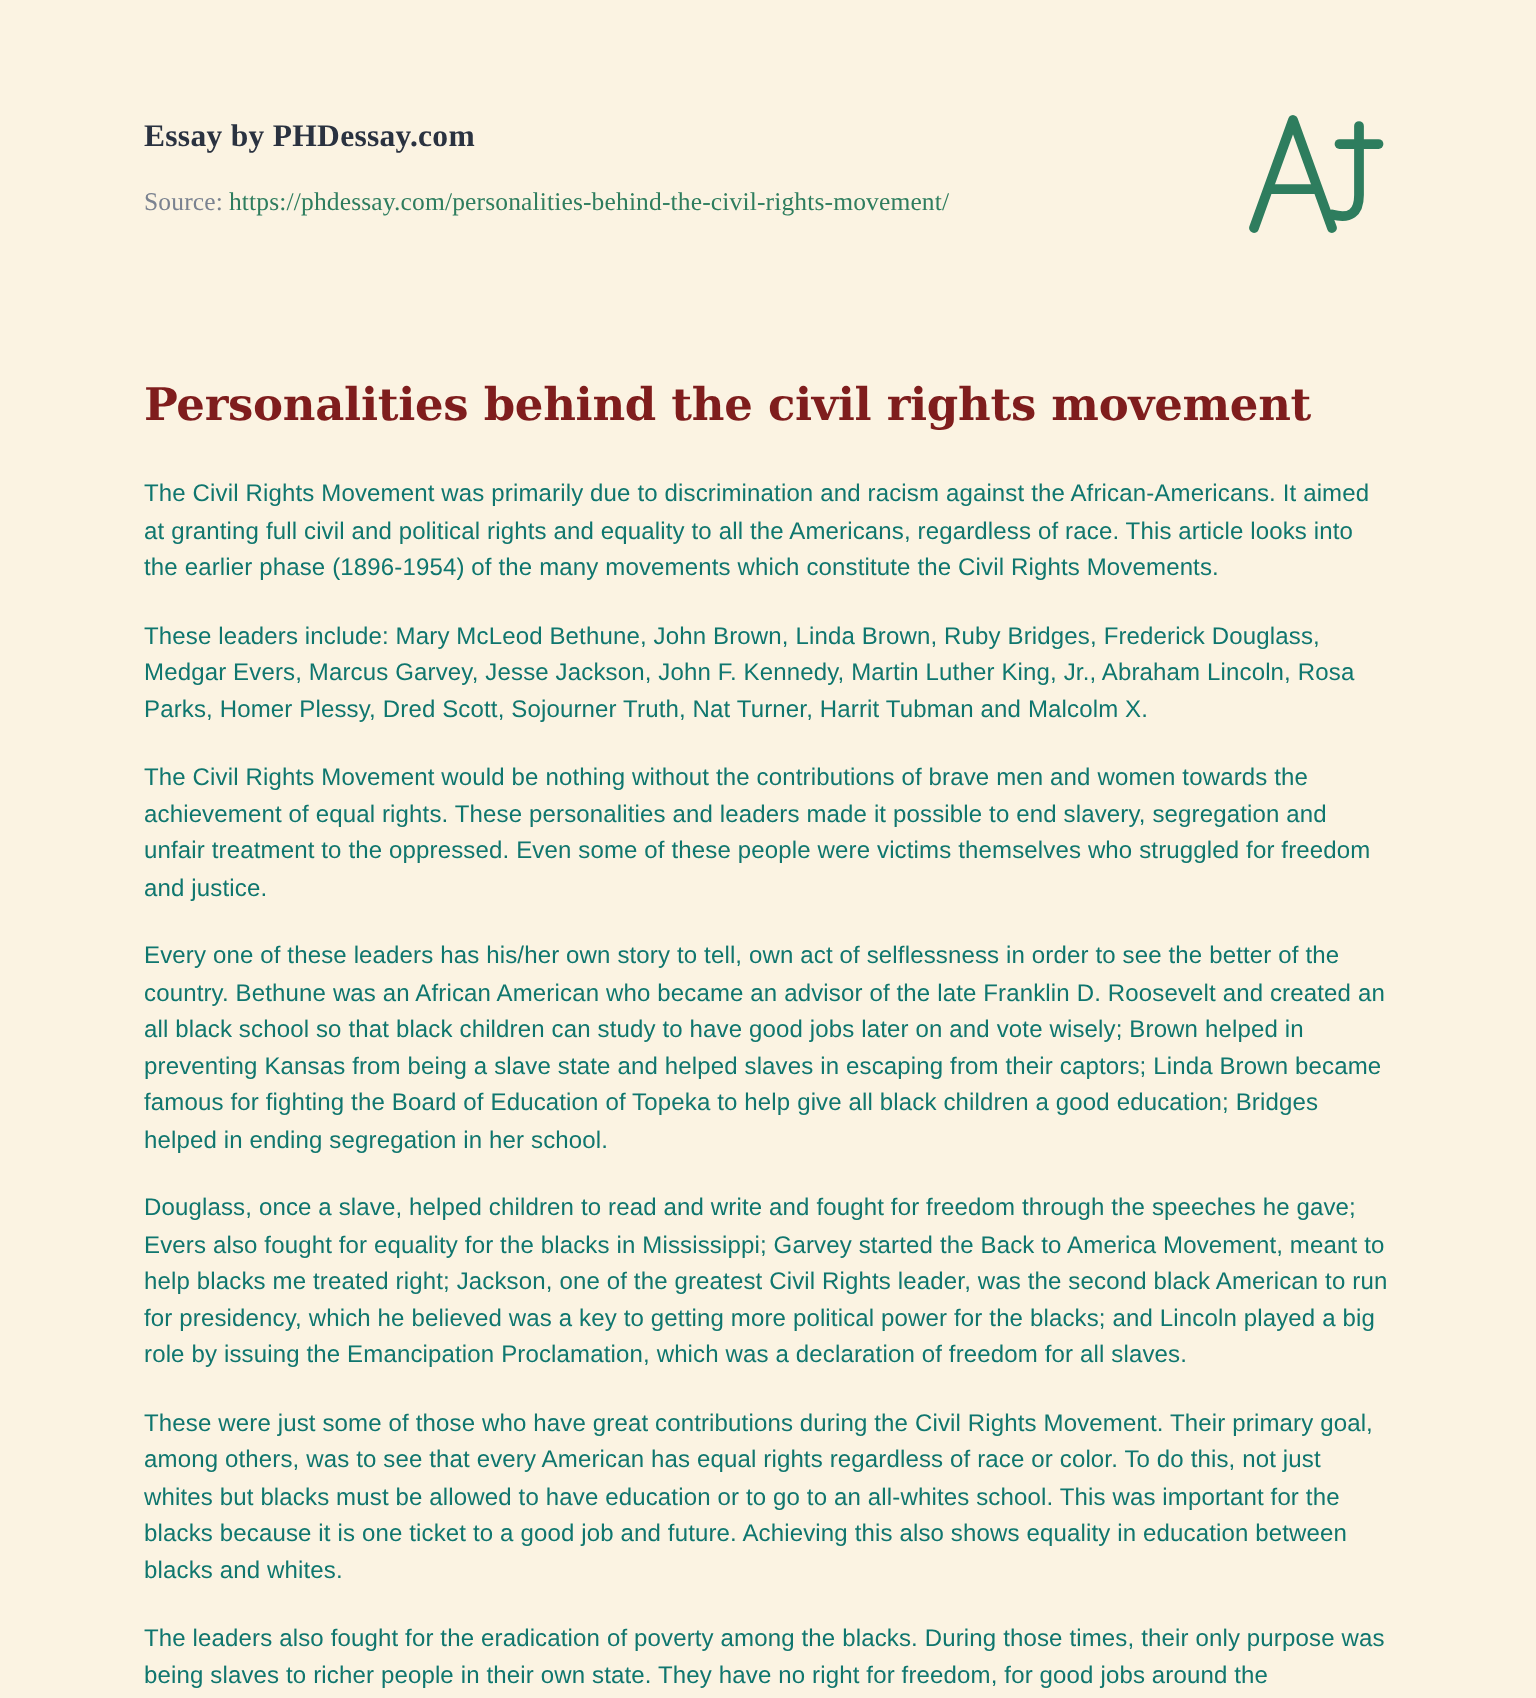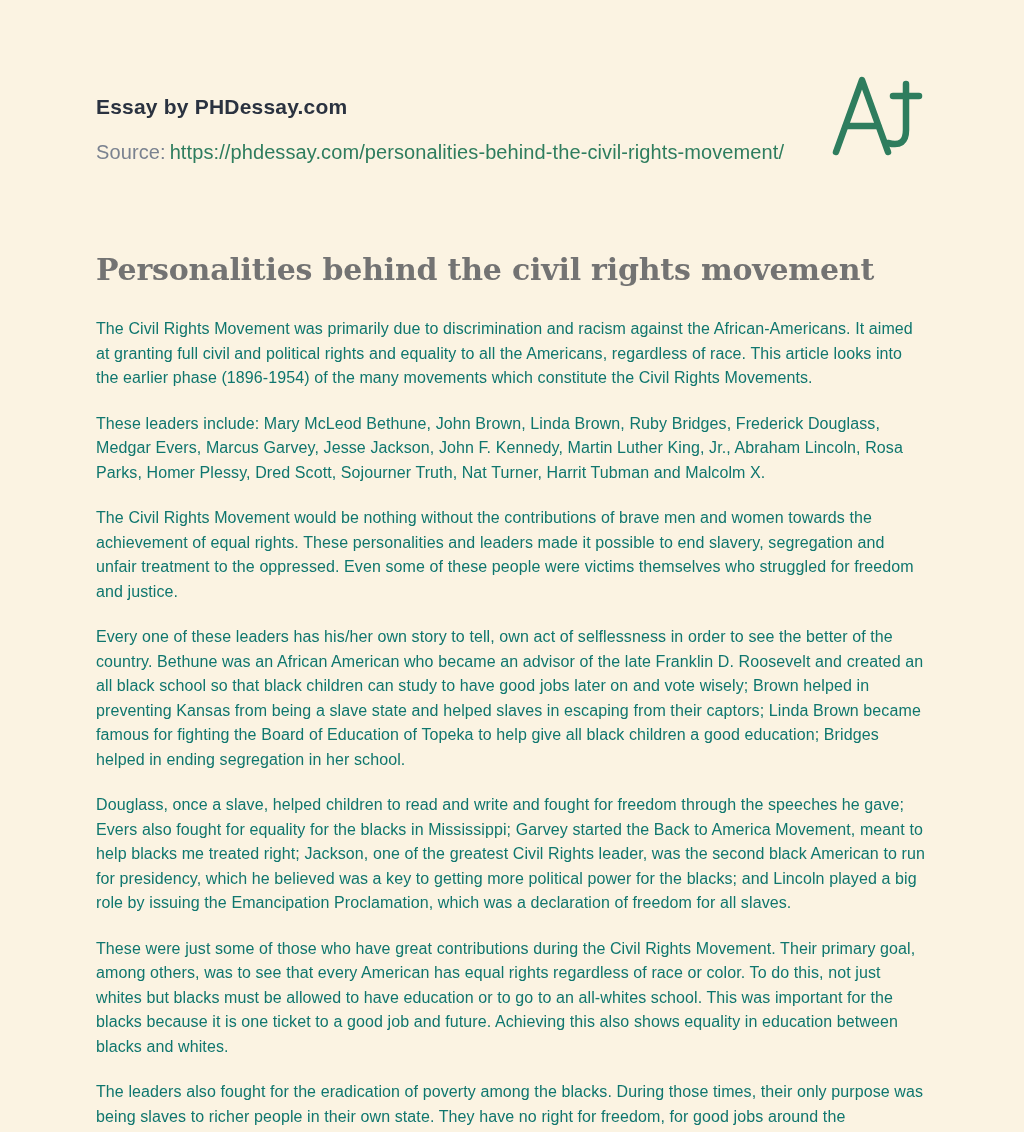--- a/index.html
+++ b/index.html
@@ -14,52 +14,53 @@
     overflow: hidden;
   }
   .page {
     width: 832px;
     margin: 0 auto;
     padding-top: 78px;
   }
   .header-row {
     display: flex;
     justify-content: space-between;
-    align-items: flex-end;
+    align-items: flex-start;
+    font-family: Liberation Serif, serif;
   }
   .byline {
     font-size: 21px;
     font-weight: bold;
     color: #2A3240;
     margin: 0 0 22px 0;
     letter-spacing: 0.2px;
   }
   .source-line {
-    font-size: 20px;
+    font-size: 17px;
     color: #7A8290;
     letter-spacing: 0.1px;
   }
   .source-label {
     margin-right: 4px;
   }
   .source-url {
     color: var(--brand-green, #35886B);
     text-decoration: none;
     cursor: pointer;
   }
   .logo {
     margin-top: -6px;
     margin-right: 2px;
     flex: 0 0 auto;
   }
   .title {
     font-family: "DejaVu Serif", "Liberation Serif", serif;
     font-size: 30px;
     font-weight: bold;
-    color: #737373;
+    color: #7f1d1d;
     margin: 88px 0 30px 0;
     letter-spacing: -0.2px;
   }
   .para {
     font-size: 16px;
     line-height: 24.5px;
     color: #0f766e;
     margin: 0 0 21px 0;
     letter-spacing: 0.1px;
   }

